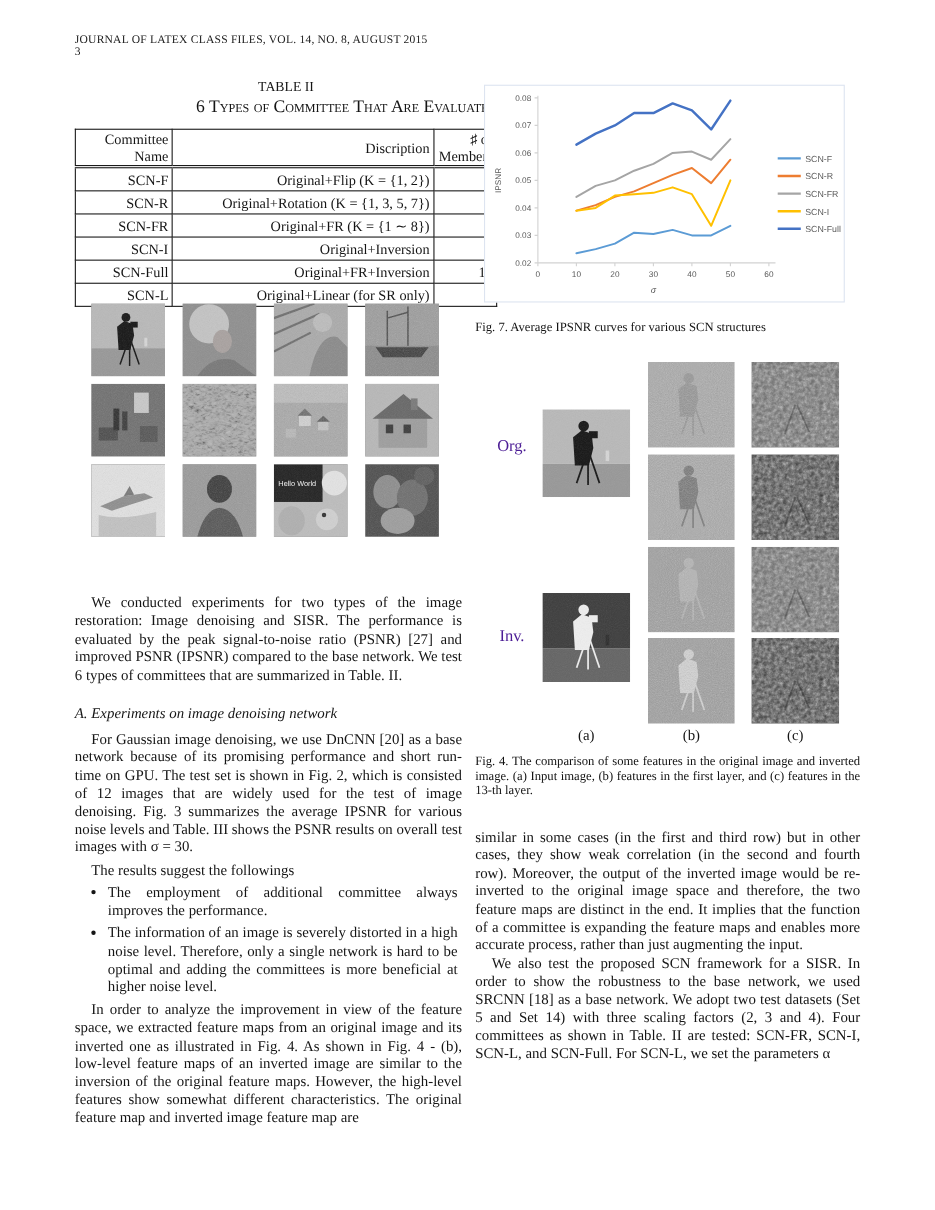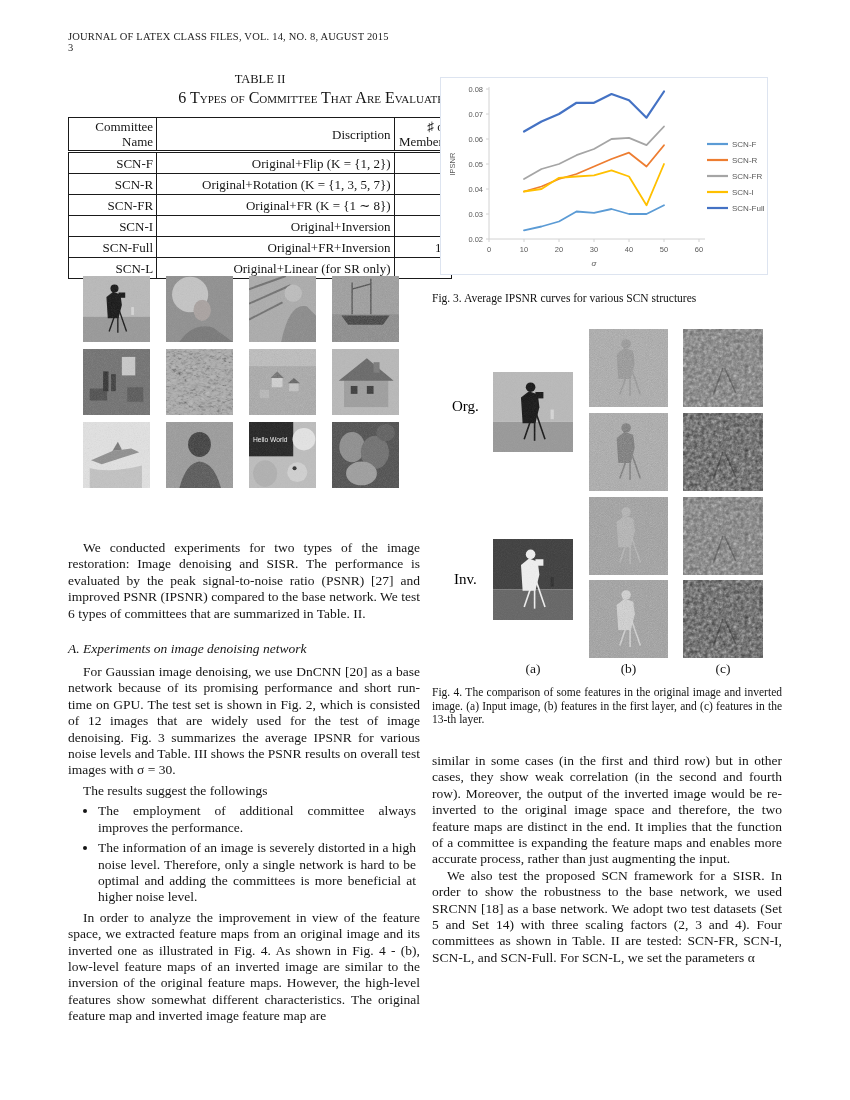--- a/index.html
+++ b/index.html
@@ -46,21 +46,21 @@
 
   
   .fig3{position:absolute;left:0;top:7px;width:350px;margin:0;}
   .chart-box{position:relative;margin-left:8px;width:326px;height:196px;
              border:1px solid #dde4f0;background:#fff;}
   .chart-box svg{position:absolute;left:0;top:0;}
   .fig3 figcaption{margin-top:17px;}
 
   
   .fig4{position:absolute;left:0;top:250px;width:350px;height:400px;margin:0;}
-  .f4-label{position:absolute;font-size:15px;color:#000000;text-align:right;}
+  .f4-label{position:absolute;font-size:15px;color:#4c1d95;text-align:right;}
   .f4-org{left:20px;top:78px;}
   .f4-inv{left:22px;top:251px;}
   .f4-tile{position:absolute;overflow:hidden;}
   .f4-tile svg{display:block;width:100%;height:100%;}
   .f4-a1{left:61px;top:52px;width:80px;height:80px;}
   .f4-a2{left:61px;top:219px;width:80px;height:81px;}
   .f4-b1{left:157px;top:9px;width:79px;height:78px;}
   .f4-b2{left:157px;top:93px;width:79px;height:78px;}
   .f4-b3{left:157px;top:177px;width:79px;height:78px;}
   .f4-b4{left:157px;top:260px;width:79px;height:78px;}
@@ -357,21 +357,21 @@
             <g>
               <line x1="266" y1="114" x2="287" y2="114" stroke="#FFC000" stroke-width="2.2"></line>
               <text x="291" y="117" font-size="8" fill="#595959" font-family="Liberation Sans, sans-serif">SCN-I</text>
             </g>
             <g>
               <line x1="266" y1="130" x2="287" y2="130" stroke="#4472C4" stroke-width="2.2"></line>
               <text x="291" y="133" font-size="8" fill="#595959" font-family="Liberation Sans, sans-serif">SCN-Full</text>
             </g>
           </svg>
       </div>
-      <figcaption>Fig. 3.  Average IPSNR curves for various SCN structures</figcaption>
+      <figcaption>Fig. 7.  Average IPSNR curves for various SCN structures</figcaption>
     </figure>
 
     <figure class="fig4">
       <span class="f4-label f4-org">Org.</span>
       <span class="f4-label f4-inv">Inv.</span>
 
       <div class="f4-tile f4-a1" id="f4a1">
           <svg viewBox="0 0 100 100" preserveAspectRatio="none">
             <rect width="100" height="62" fill="#b9b9b9"></rect>
             <rect y="62" width="100" height="38" fill="#989898"></rect>

